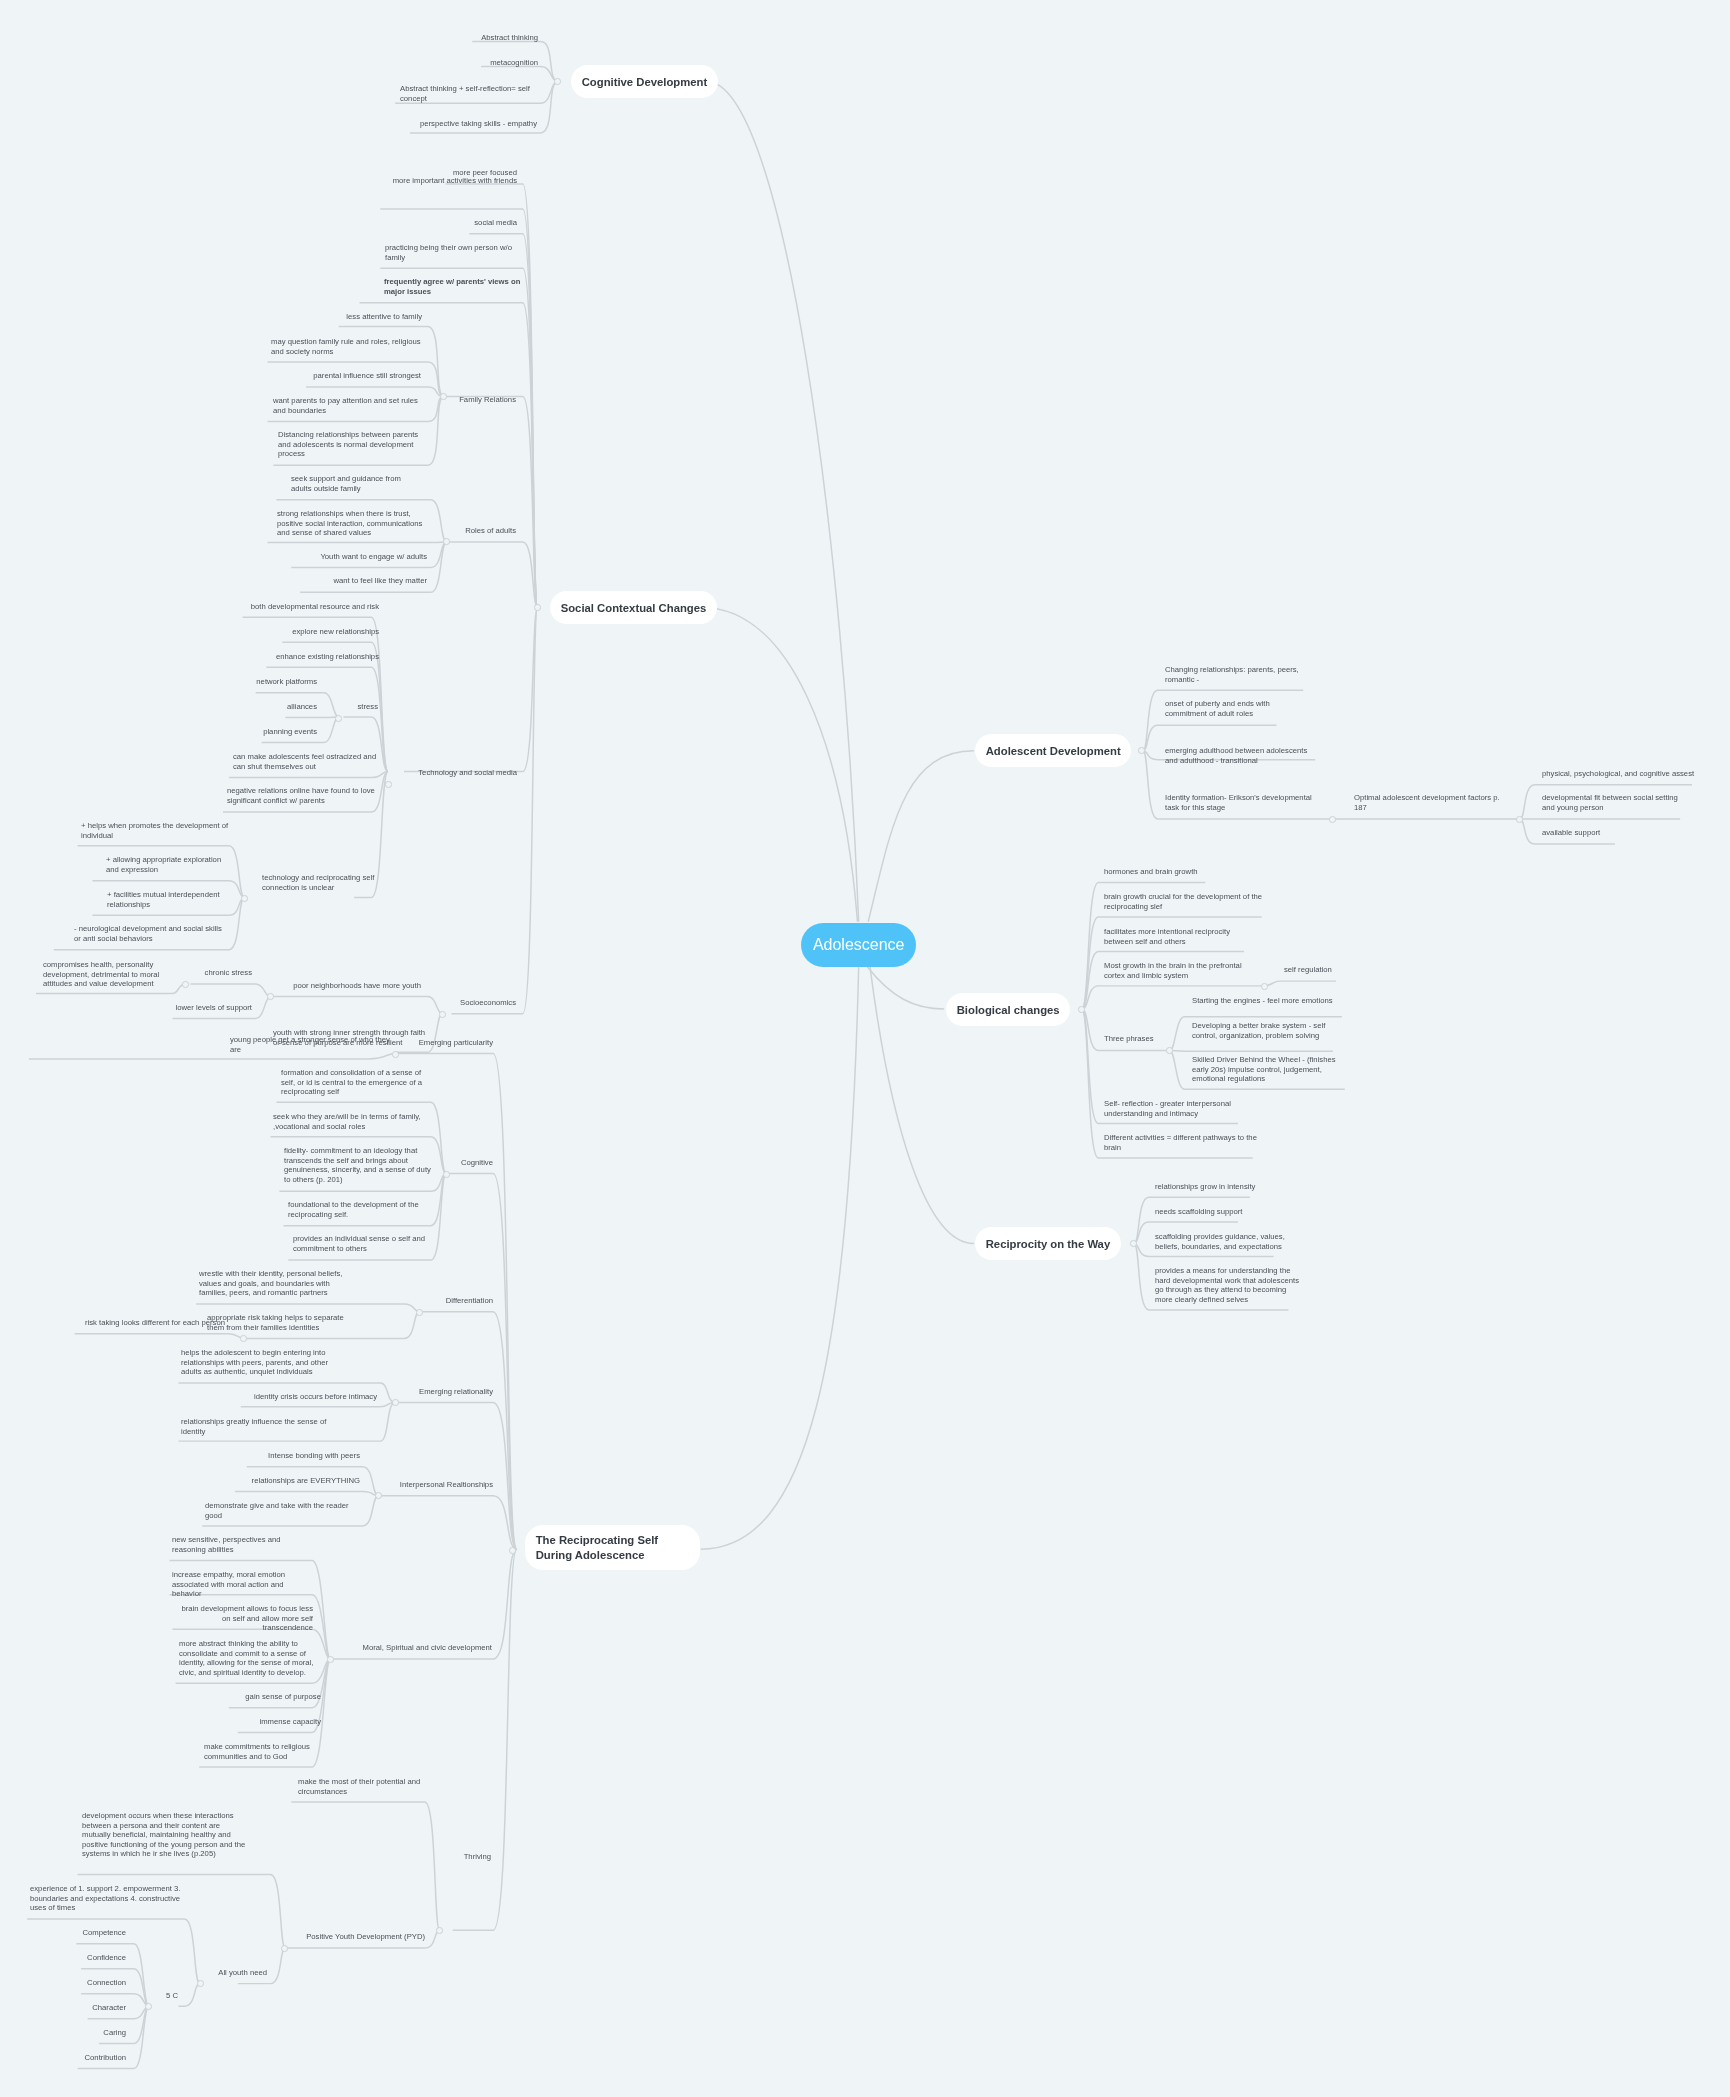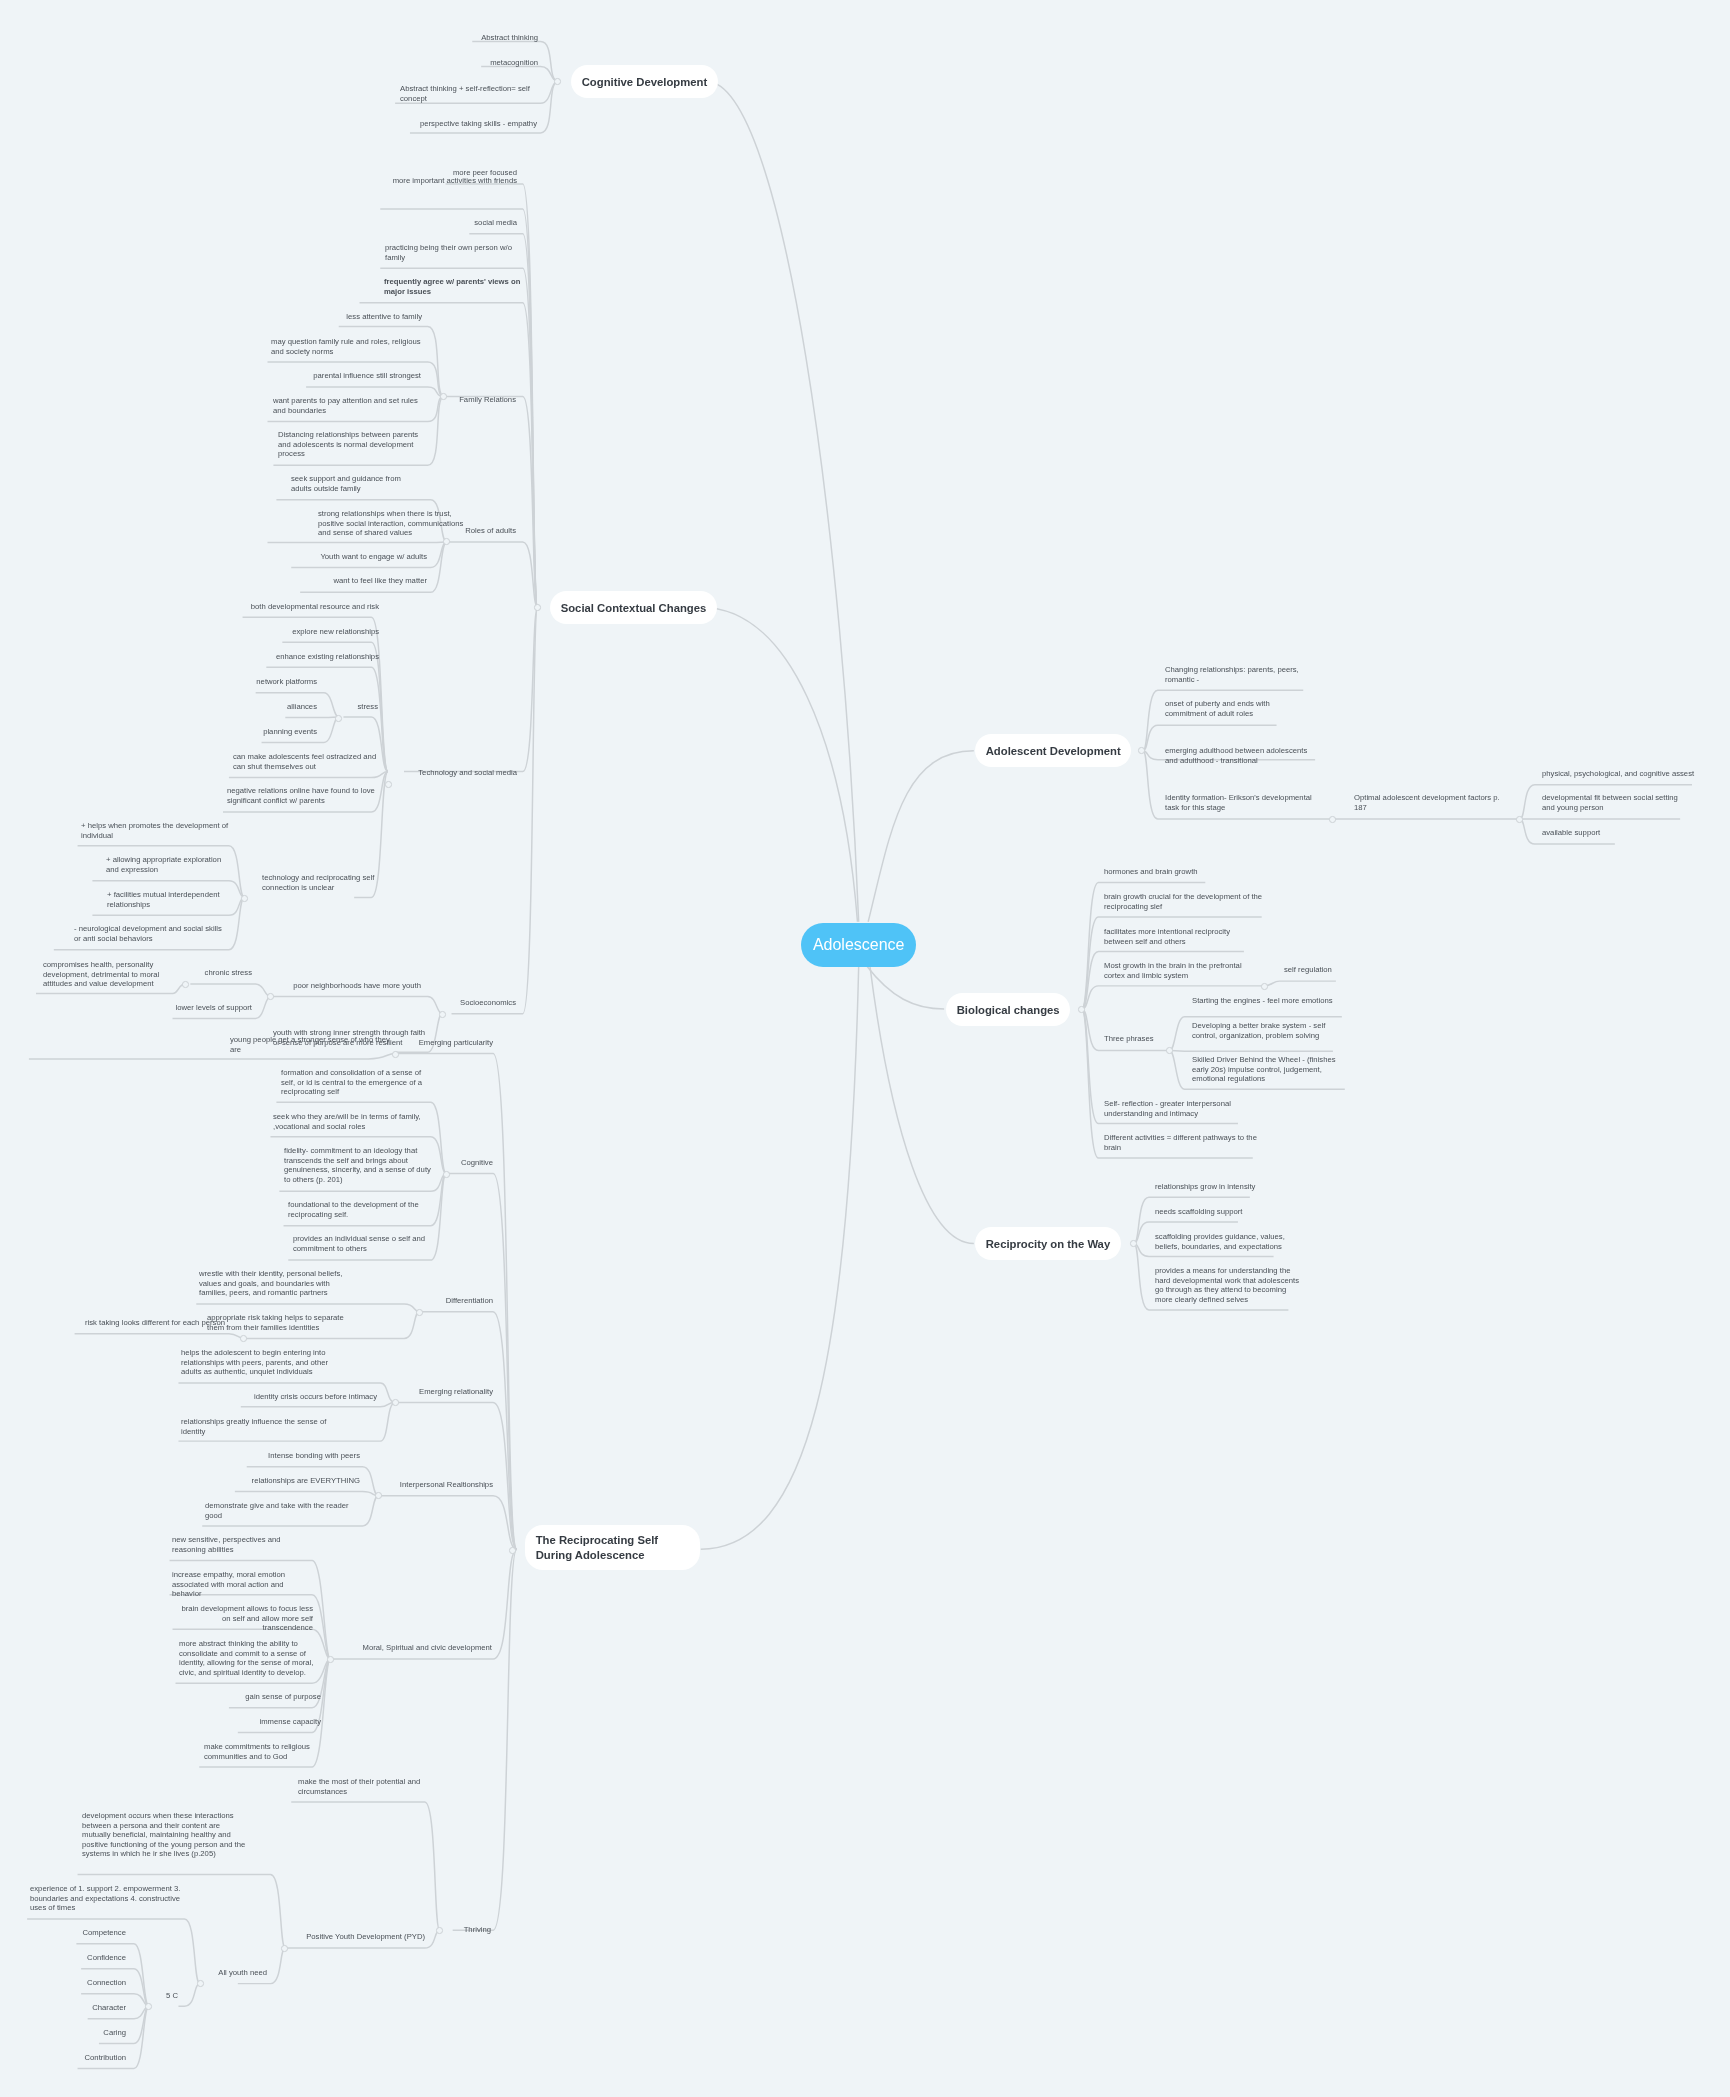--- a/index.html
+++ b/index.html
@@ -210,21 +210,21 @@
 <div class="knob" style="left:440px;top:393px;"></div>
 <div class="node leaf r" style="left:297px;top:312px;width:125px;">less attentive to family</div>
 <div class="node leaf l" style="left:271px;top:337px;width:154px;">may question family rule and roles, religious and society norms</div>
 <div class="node leaf r" style="left:267px;top:371px;width:154px;">parental influence still strongest</div>
 <div class="node leaf l" style="left:273px;top:396px;width:154px;">want parents to pay attention and set rules and boundaries</div>
 <div class="node leaf l" style="left:278px;top:430px;width:151px;">Distancing relationships between parents and adolescents is normal development process</div>
 
 <div class="node leaf r" style="left:439px;top:526px;width:77px;">Roles of adults</div>
 <div class="knob" style="left:443px;top:538px;"></div>
 <div class="node leaf l" style="left:291px;top:474px;width:131px;">seek support and guidance from adults outside family</div>
-<div class="node leaf l" style="left:277px;top:509px;width:154px;margin-left:41px;">strong relationships when there is trust, positive social interaction, communications and sense of shared values</div>
+<div class="node leaf l" style="left:277px;top:509px;width:154px;">strong relationships when there is trust, positive social interaction, communications and sense of shared values</div>
 <div class="node leaf r" style="left:285px;top:552px;width:142px;">Youth want to engage w/ adults</div>
 <div class="node leaf r" style="left:285px;top:576px;width:142px;">want to feel like they matter</div>
 
 <div class="node leaf r" style="left:392px;top:768px;width:125px;">Technology and social media</div>
 <div class="knob" style="left:385px;top:781px;"></div>
 <div class="node leaf r" style="left:226px;top:602px;width:153px;">both developmental resource and risk</div>
 <div class="node leaf r" style="left:226px;top:627px;width:153px;">explore new relationships</div>
 <div class="node leaf r" style="left:226px;top:652px;width:153px;">enhance existing relationships</div>
 <div class="node leaf l" style="left:233px;top:752px;width:148px;">can make adolescents feel ostracized and can shut themselves out</div>
 <div class="node leaf l" style="left:227px;top:786px;width:154px;">negative relations online have found to love significant conflict w/ parents</div>
@@ -333,21 +333,21 @@
 <div class="node leaf r" style="left:344px;top:1643px;width:148px;">Moral, Spiritual and civic development</div>
 <div class="knob" style="left:327px;top:1656px;"></div>
 <div class="node leaf l" style="left:172px;top:1535px;width:131px;">new sensitive, perspectives and reasoning abilities</div>
 <div class="node leaf l" style="left:172px;top:1570px;width:137px;">increase empathy, moral emotion associated with moral action and behavior</div>
 <div class="node leaf l" style="left:173px;top:1604px;width:140px;text-align:right;">brain development allows to focus less on self and allow more self transcendence</div>
 <div class="node leaf l" style="left:179px;top:1639px;width:137px;">more abstract thinking the ability to consolidate and commit to a sense of identity, allowing for the sense of moral, civic, and spiritual identity to develop.</div>
 <div class="node leaf r" style="left:214px;top:1692px;width:107px;">gain sense of purpose</div>
 <div class="node leaf r" style="left:214px;top:1717px;width:107px;">immense capacity</div>
 <div class="node leaf l" style="left:204px;top:1742px;width:119px;">make commitments to religious communities and to God</div>
 
-<div class="node leaf r" style="left:451px;top:1925px;width:40px;">Thriving</div>
+<div class="node leaf r" style="left:451px;top:1852px;width:40px;">Thriving</div>
 <div class="knob" style="left:436px;top:1927px;"></div>
 <div class="node leaf l" style="left:298px;top:1777px;width:137px;">make the most of their potential and circumstances</div>
 
 <div class="node leaf r" style="left:297px;top:1932px;width:128px;">Positive Youth Development (PYD)</div>
 <div class="knob" style="left:281px;top:1945px;"></div>
 <div class="node leaf l" style="left:82px;top:1811px;width:166px;">development occurs when these interactions between a persona and their content are mutually beneficial, maintaining healthy and positive functioning of the young person and the systems in which he ir she lives (p.205)</div>
 
 <div class="node leaf r" style="left:202px;top:1968px;width:65px;">All youth need</div>
 <div class="knob" style="left:197px;top:1980px;"></div>
 <div class="node leaf l" style="left:30px;top:1884px;width:157px;">experience of 1. support 2. empowerment 3. boundaries and expectations 4. constructive uses of times</div>

